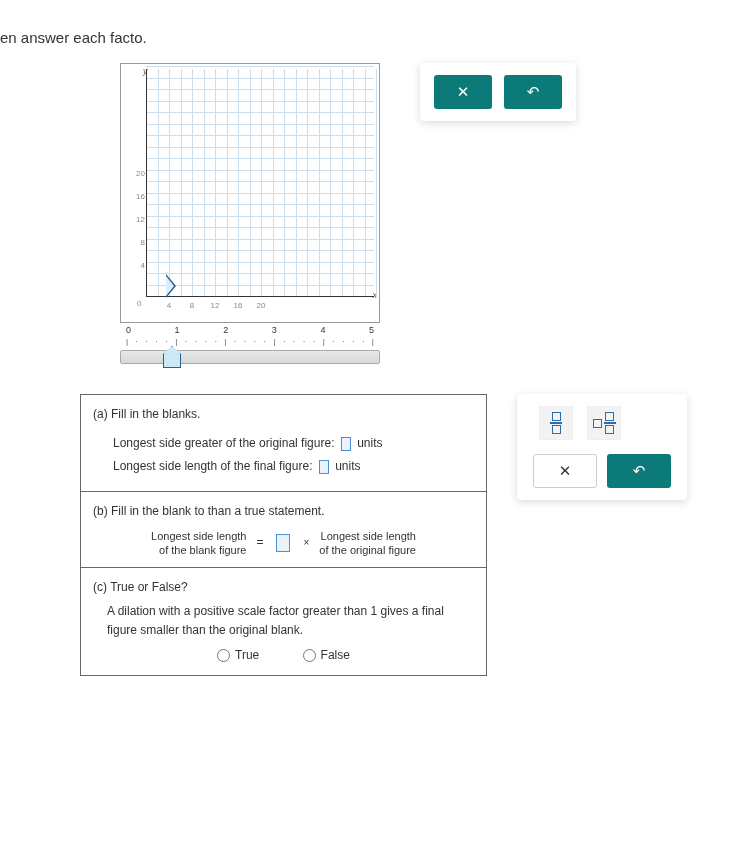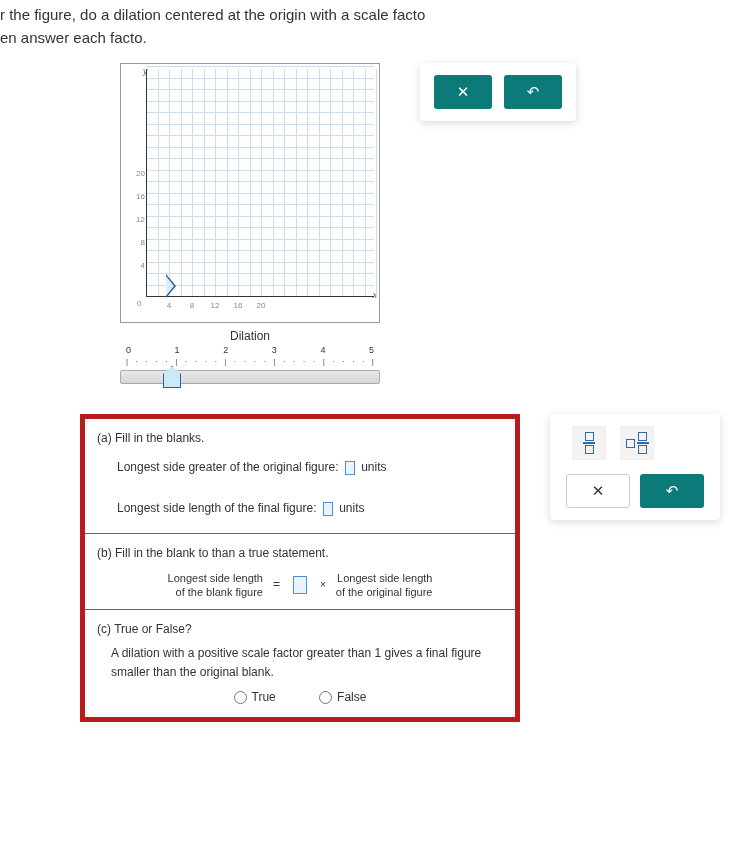--- a/index.html
+++ b/index.html
@@ -25,21 +25,21 @@
     .slider-wrap { width: 260px; margin-top: 2px; }
     .slider-ticks { display: flex; justify-content: space-between; font-size: 9px; color: #333; padding: 0 6px; }
     .slider-track { height: 14px; background: linear-gradient(#e8e8e8, #d8d8d8); border: 1px solid #aaa; border-radius: 2px; position: relative; margin-top: 6px; }
     .slider-thumb { position: absolute; top: -5px; left: 42px; width: 18px; height: 22px; background: #cde8f7; border: 1px solid #2b5f8f; clip-path: polygon(50% 0, 100% 35%, 100% 100%, 0 100%, 0 35%); }
     .floating-buttons { display: flex; gap: 12px; background: #fff; box-shadow: 0 2px 8px rgba(0,0,0,0.15); border-radius: 4px; padding: 12px 14px; height: fit-content; margin-left: 20px; }
     .btn { width: 58px; height: 34px; border-radius: 3px; display: flex; align-items: center; justify-content: center; cursor: pointer; font-size: 15px; }
     .btn-teal { background: #0d7a7a; color: #fff; border: none; }
     .btn-white { background: #fff; color: #333; border: 1px solid #ccc; }
     
     .bottom-row { display: flex; gap: 30px; margin-left: 80px; align-items: flex-start; }
-    .questions-table { border: 5px solid #b91c1c; border-collapse: collapse; width: 440px; }
+    .questions-table { border: 1px solid #b91c1c; border-collapse: collapse; width: 407px; }
     .questions-table td { border: 1px solid #666; padding: 10px 12px; font-size: 12px; line-height: 1.6; }
     .q-label { font-size: 12px; }
     .indent { margin-left: 20px; margin-top: 10px; }
     .placeholder-box { display: inline-block; width: 10px; height: 14px; border: 1px solid #4a90d9; background: #eaf3fc; vertical-align: middle; margin: 0 3px; }
     .eq-row { display: flex; align-items: center; justify-content: center; gap: 10px; margin-top: 8px; }
     .eq-frac { text-align: right; font-size: 11px; line-height: 1.3; }
     .radio-row { text-align: center; margin-top: 6px; }
     .radio-row label { margin: 0 20px; font-size: 12px; }
     .radio-row input { margin-right: 5px; vertical-align: middle; }
     .italic { }
@@ -52,21 +52,21 @@
     .frac-icon .bar { width: 12px; height: 1.5px; background: #2b6cb0; margin: 1px 0; }
     .frac-icon.mixed { flex-direction: row; gap: 2px; align-items: center; }
     .tool-buttons { display: flex; gap: 10px; justify-content: center; }
     .tool-buttons .btn { width: 64px; }
     .tick-marks { display: flex; justify-content: space-between; padding: 0 6px; font-size: 8px; color: #555; position: relative; top: 2px; }
   </style>
 </head>
 <body>
 
 <div class="instructions">
-  <span>r the figure, do a dilation centered at the origin with a scale facto</span><br>
+  <br>
   <span>en answer each facto.</span>
 </div>
 
 <div class="top-row">
   <div class="graph-container">
     <div class="graph-box">
       <span class="axis-name-y">y</span>
       <span class="axis-name-x">x</span>
       <span class="origin-label">0</span>
       <div class="graph-grid" id="grid">
@@ -120,21 +120,20 @@
         <span class="ylabel" style="bottom: 71px;">8</span>
         <span class="ylabel" style="bottom: 94px;">12</span>
         <span class="ylabel" style="bottom: 117px;">16</span>
         <span class="ylabel" style="bottom: 140px;">20</span>
         <span class="xlabel" style="left: 48px;">4</span>
         <span class="xlabel" style="left: 71px;">8</span>
         <span class="xlabel" style="left: 94px;">12</span>
         <span class="xlabel" style="left: 117px;">16</span>
         <span class="xlabel" style="left: 140px;">20</span>
       </div>
-    <div class="dilation-label">Dilation</div>
     <div class="slider-wrap">
       <div class="slider-ticks" id="slider-ticks">
           <span>0</span>
           <span>1</span>
           <span>2</span>
           <span>3</span>
           <span>4</span>
           <span>5</span>
         </div>
       <div class="tick-marks" id="tick-marks">
@@ -186,21 +185,21 @@
     <tbody>
         <tr>
           <td>
       <span class="q-label">(a)</span>
       <span>Fill in the blanks.</span>
       <div class="indent">
         <span>Longest side greater of the original figure:</span>
         <span class="placeholder-box"></span>
         <span>units</span>
       </div>
-      <div class="indent" style="margin-top:22px; margin-bottom:4px;">
+      <div class="indent" style="margin-top:4px; margin-bottom:4px;">
         <span>Longest side length of the final figure:</span>
         <span class="placeholder-box"></span>
         <span>units</span>
       </div>
     </td>
         </tr>
     <tr>
           <td>
       <span class="q-label">(b)</span>
       <span>Fill in the blank to than a true statement.</span>

